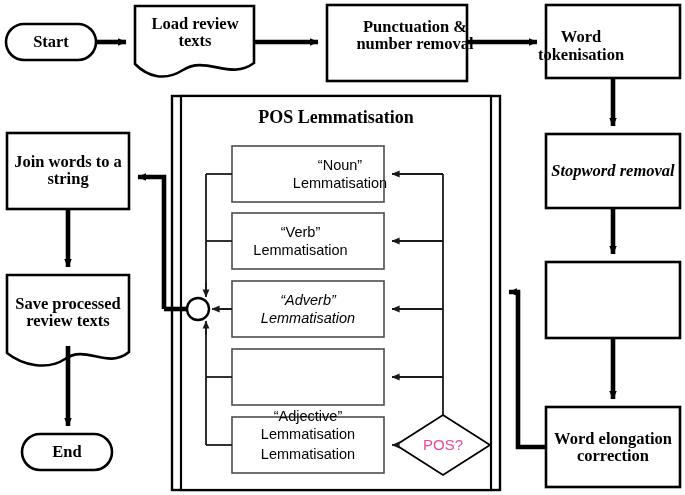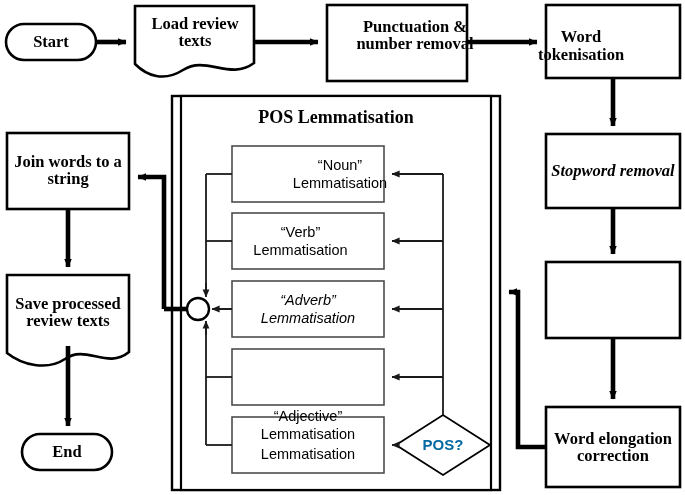--- a/index.html
+++ b/index.html
@@ -4,21 +4,21 @@
 <style>
   html,body{margin:0;padding:0;background:#ffffff;}
   body{width:685px;height:495px;font-family:"Liberation Serif",serif;}
   #stage{position:relative;width:685px;height:495px;overflow:hidden;background:#fff;}
   #stage svg{position:absolute;left:0;top:0;}
   .lbl{position:absolute;display:flex;align-items:center;justify-content:center;
        text-align:center;line-height:1.06;pointer-events:none;}
   .serif{font-family:"Liberation Serif",serif;font-weight:bold;color:#000;font-size:16.5px;}
   .sans{font-family:"Liberation Sans",sans-serif;font-weight:400;color:#000;font-size:14.5px;line-height:1.25;}
   .panel-title{font-family:"Liberation Serif",serif;font-weight:bold;font-size:18px;color:#000;}
-  .diamond-lbl{font-family:"Liberation Sans",sans-serif;font-weight:700;font-size:15px;color:#0369a1;}
+  .diamond-lbl{font-family:"Liberation Sans",sans-serif;font-weight:400;font-size:15px;color:#ec4899;}
 </style>
 </head>
 <body>
 
 <div id="stage">
 
   <svg width="685" height="495" viewBox="0 0 685 495">
     <defs>
       <marker id="ahThick" markerWidth="9" markerHeight="9" refX="8.4" refY="4.5" orient="auto" markerUnits="userSpaceOnUse">
         <path d="M0,0.6 L9,4.5 L0,8.4 z" fill="#000"></path>

